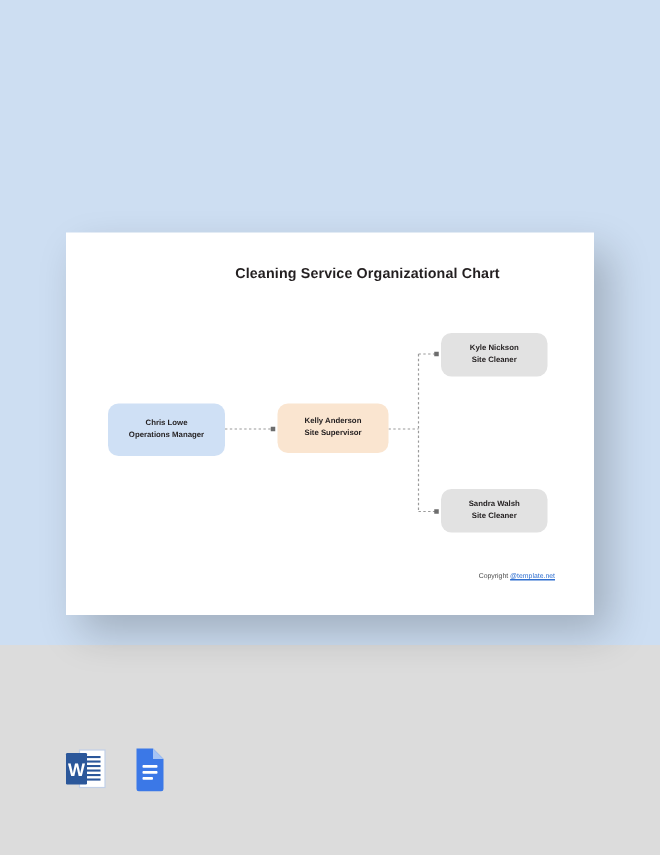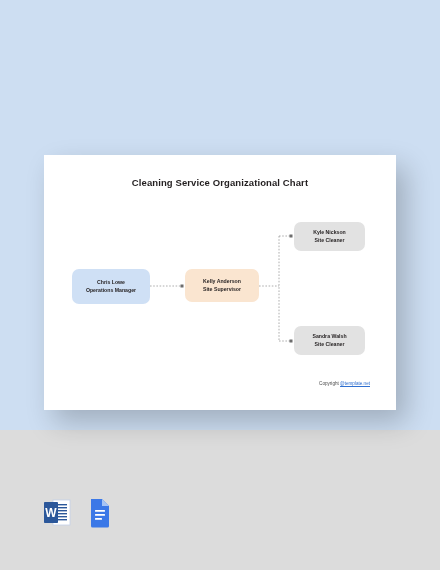--- a/index.html
+++ b/index.html
@@ -45,20 +45,21 @@
   #doc-title {
     position: absolute;
     left: 0;
     top: 22px;
     width: 100%;
     text-align: center;
     font-size: 9.5px;
     font-weight: bold;
     color: #231f20;
     letter-spacing: 0.1px;
+    padding-left: 25px;
   }
 
   
   #chart-canvas {
     position: absolute;
     left: 0;
     top: 0;
     width: 352px;
     height: 255px;
   }

